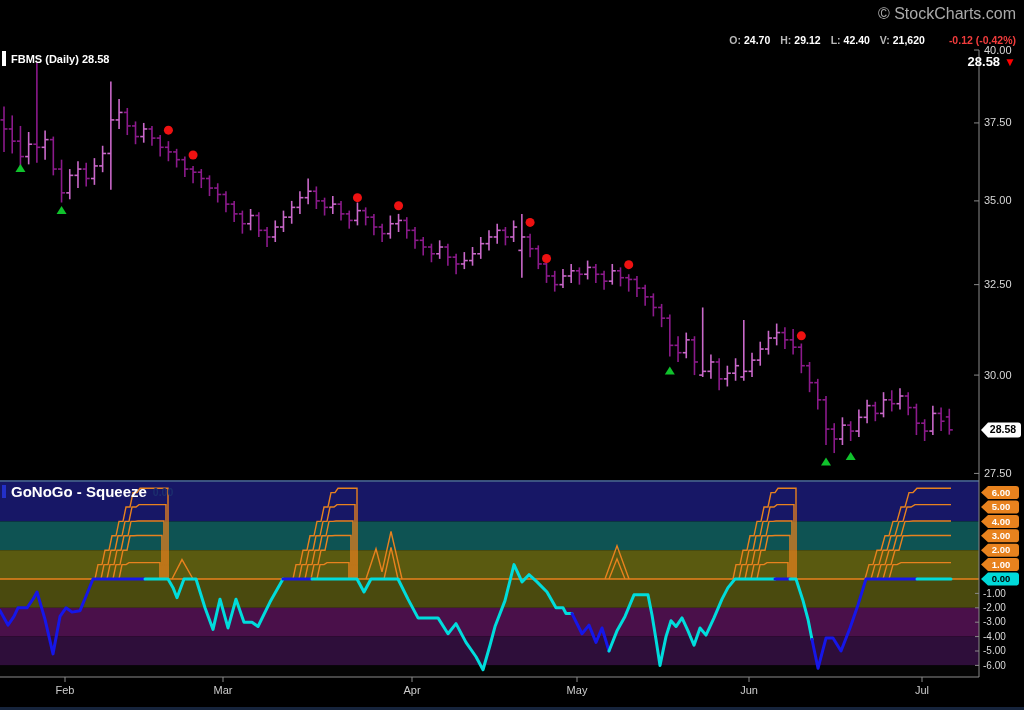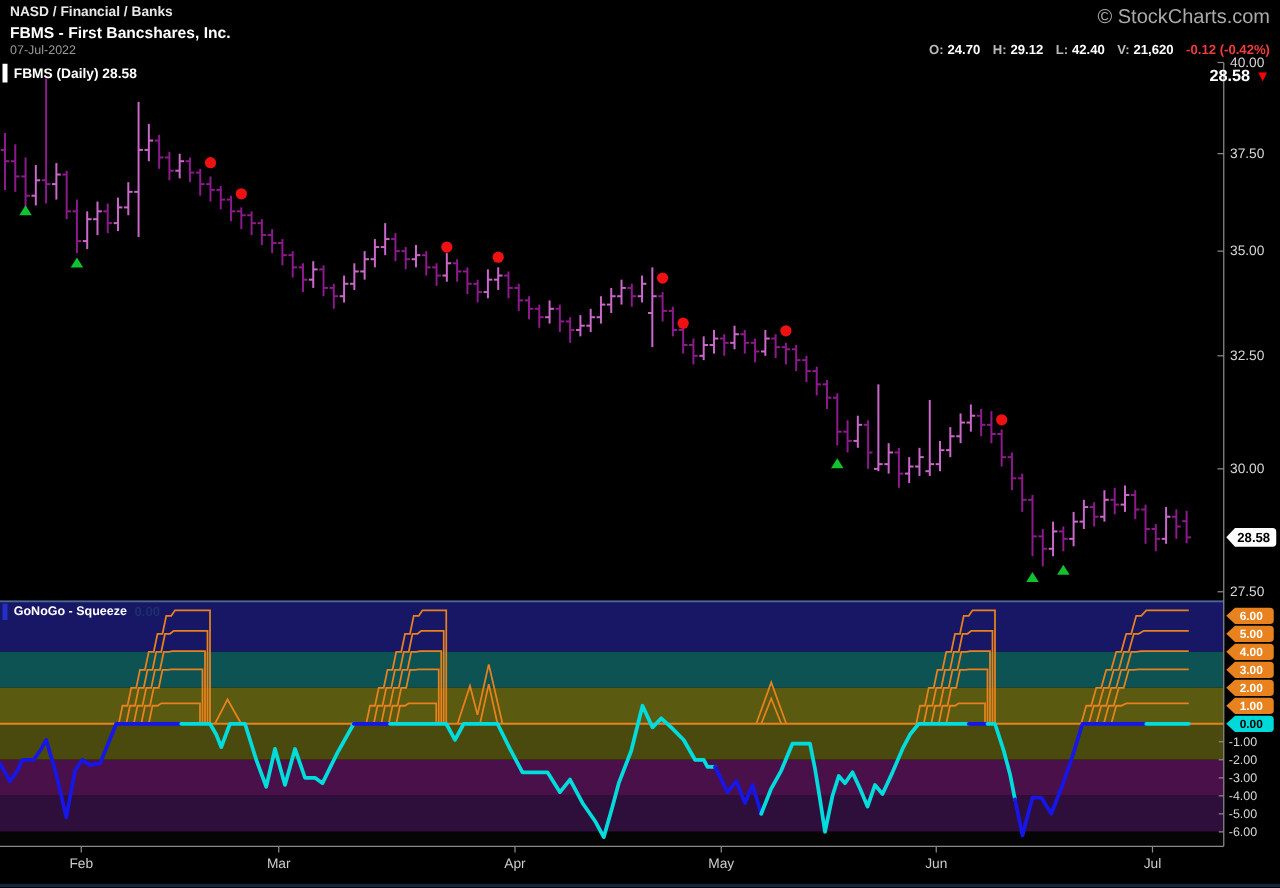--- a/index.html
+++ b/index.html
@@ -9,27 +9,27 @@
   .sector{color:#e8e8e8;font-size:11px;font-weight:bold;}
   .title{color:#fff;font-size:12.5px;font-weight:bold;margin-top:1px;}
   .date{color:#9a9a9a;font-size:10px;margin-top:1px;}
   .copyright{position:absolute;right:8px;top:5px;color:#aaa;font-size:16px;}
   .lastline{position:absolute;right:8px;top:18px;text-align:right;margin-top:34px;}
   .lastprice{color:#fff;font-size:13px;font-weight:bold;}
   .downarrow{color:#f00;font-size:12px;margin-left:4px;}
   .quoteline{position:absolute;right:8px;top:34px;font-size:10.5px;white-space:nowrap;}
   .qlabel{color:#b9b9b9;font-weight:bold;margin-left:10px;}
   .qval{color:#fff;font-weight:bold;margin-left:3px;}
-  .qchg{color:#f23c3c;font-weight:bold;margin-left:10px;}
+  .qchg{color:#f23c3c;font-weight:bold;margin-left:24px;}
   .legend-main{position:absolute;left:2px;top:51px;display:flex;align-items:center;text-align:center;}
   .legend-main .bar{width:4px;height:15px;background:#fff;margin-right:5px;}
   .legend-main .txt{color:#fff;font-size:11px;font-weight:bold;}
   .legend-squeeze{position:absolute;left:2px;top:483px;display:flex;align-items:center;}
   .legend-squeeze .bar{width:4px;height:13px;background:#2330c8;margin-right:5px;}
-  .legend-squeeze .txt{color:#fff;font-size:10px;font-weight:bold;}
+  .legend-squeeze .txt{color:#fff;font-size:15px;font-weight:bold;}
   .legend-squeeze .val{color:#1c2f6e;font-size:10.5px;font-weight:bold;margin-left:6px;}
   svg{position:absolute;left:0;top:0;}
 </style>
 </head>
 <body>
 
 <div id="stage">
 
   <svg id="chart" width="1024" height="710" viewBox="0 0 1024 710">
       <rect x="0" y="480.36" width="979" height="41.039999999999964" fill="#171766"></rect>
@@ -727,25 +727,20 @@
       <line x1="412" y1="677" x2="412" y2="682" stroke="#8a8a8a" stroke-width="1"></line>
       <text x="412" y="694" font-family="&quot;Liberation Sans&quot;,sans-serif" fill="#cccccc" font-size="11px" text-anchor="middle">Apr</text>
       <line x1="577" y1="677" x2="577" y2="682" stroke="#8a8a8a" stroke-width="1"></line>
       <text x="577" y="694" font-family="&quot;Liberation Sans&quot;,sans-serif" fill="#cccccc" font-size="11px" text-anchor="middle">May</text>
       <line x1="749" y1="677" x2="749" y2="682" stroke="#8a8a8a" stroke-width="1"></line>
       <text x="749" y="694" font-family="&quot;Liberation Sans&quot;,sans-serif" fill="#cccccc" font-size="11px" text-anchor="middle">Jun</text>
       <line x1="922" y1="677" x2="922" y2="682" stroke="#8a8a8a" stroke-width="1"></line>
       <text x="922" y="694" font-family="&quot;Liberation Sans&quot;,sans-serif" fill="#cccccc" font-size="11px" text-anchor="middle">Jul</text>
     </svg>
 
-  <div class="hdr-left">
-    <div class="sector">NASD / Financial / Banks</div>
-    <div class="title">FBMS - First Bancshares, Inc.</div>
-    <div class="date">07-Jul-2022</div>
-  </div>
 
   <div class="copyright">© StockCharts.com</div>
 
   <div class="lastline">
     <span class="lastprice">28.58</span><span class="downarrow">▼</span>
   </div>
 
   <div class="quoteline">
     <span class="qlabel">O:</span><span class="qval">24.70</span><span class="qlabel">H:</span><span class="qval">29.12</span><span class="qlabel">L:</span><span class="qval">42.40</span><span class="qlabel">V:</span><span class="qval">21,620</span><span class="qchg">-0.12 (-0.42%)</span>
   </div>

